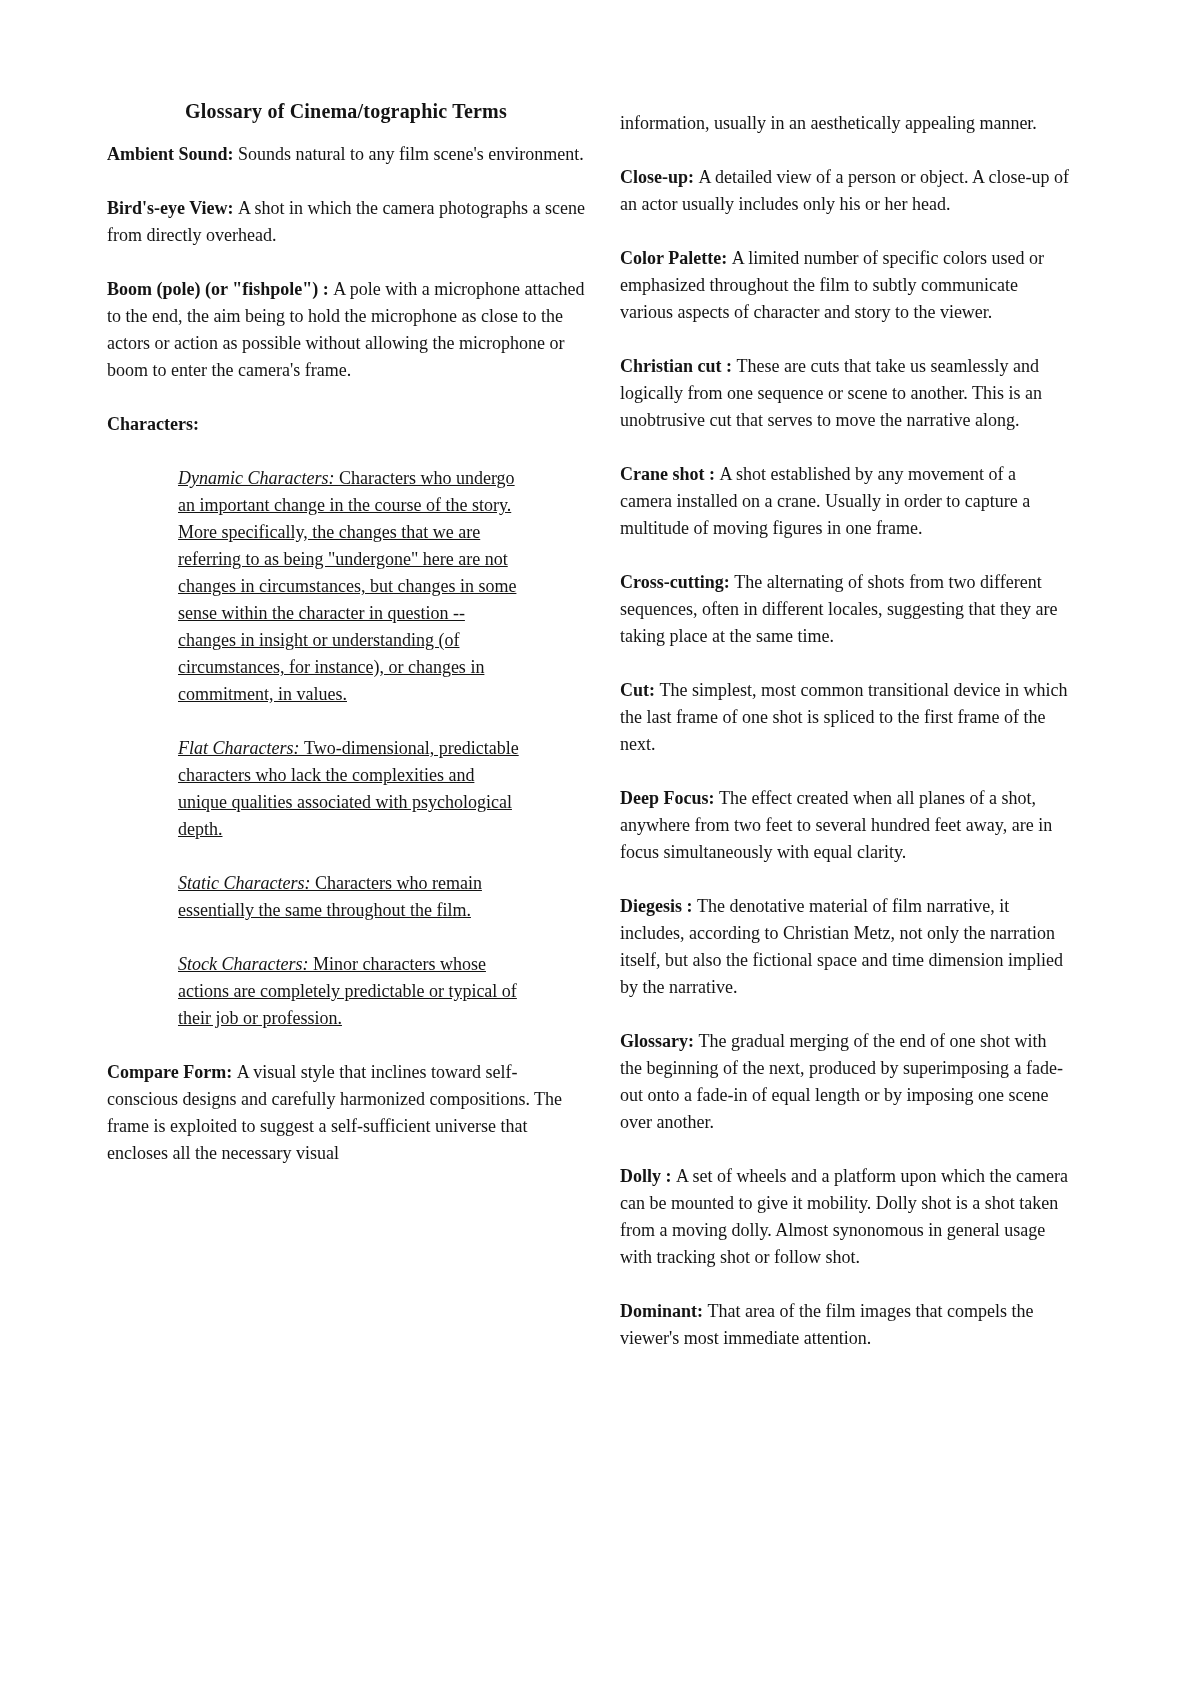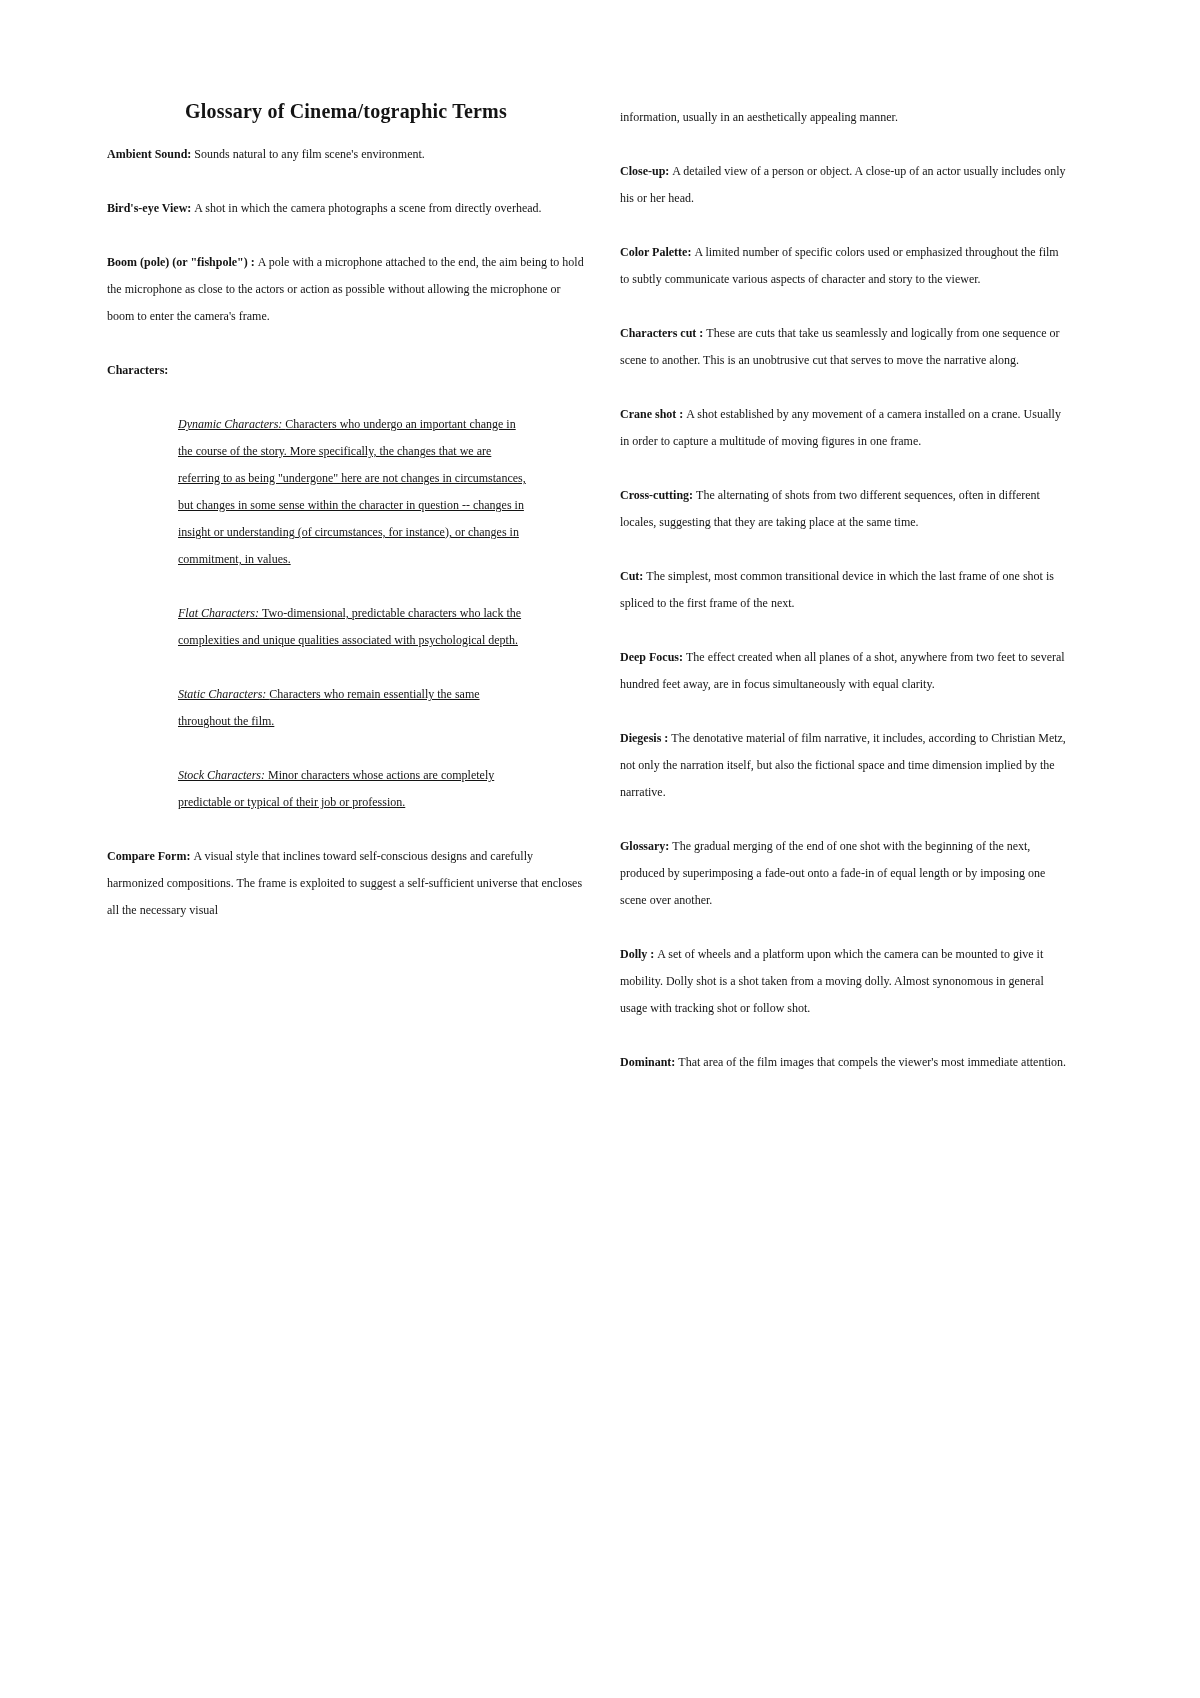--- a/index.html
+++ b/index.html
@@ -26,23 +26,23 @@
   .col-right { width: 450px; }
   .doc-title {
     text-align: center;
     font-weight: bold;
     font-size: 20px;
     line-height: 27px;
     margin: 0 0 16px 0;
     letter-spacing: 0.2px;
   }
   .entry {
-    font-size: 12px;
+    font-size: 18px;
     line-height: 27px;
-    margin: 6px 0 27px 0;
+    margin: 12px 0 27px 0;
   }
   .entry .term {
     font-weight: bold;
   }
   .entry.sub {
     margin-left: 71px;
     max-width: 348px;
     text-decoration: underline;
   }
   .entry.sub .term {
@@ -75,21 +75,21 @@
           <div class="entry sub"><span class="term">Static Characters: </span><span>Characters who remain essentially the same throughout the film.</span></div>
           <div class="entry sub"><span class="term">Stock Characters: </span><span>Minor characters whose actions are completely predictable or typical of their job or profession.</span></div>
           <div class="entry"><span class="term">Compare Form: </span><span>A visual style that inclines toward self-conscious designs and carefully harmonized compositions. The frame is exploited to suggest a self-sufficient universe that encloses all the necessary visual</span></div>
         </div>
     </div>
     <div class="col col-right">
       <div id="col-right-entries">
           <div class="entry"><span>information, usually in an aesthetically appealing manner.</span></div>
           <div class="entry"><span class="term">Close-up: </span><span>A detailed view of a person or object. A close-up of an actor usually includes only his or her head.</span></div>
           <div class="entry"><span class="term">Color Palette: </span><span>A limited number of specific colors used or emphasized throughout the film to subtly communicate various aspects of character and story to the viewer.</span></div>
-          <div class="entry"><span class="term">Characters cut : </span><span>These are cuts that take us seamlessly and logically from one sequence or scene to another. This is an unobtrusive cut that serves to move the narrative along.</span></div>
+          <div class="entry"><span class="term">Christian cut : </span><span>These are cuts that take us seamlessly and logically from one sequence or scene to another. This is an unobtrusive cut that serves to move the narrative along.</span></div>
           <div class="entry"><span class="term">Crane shot : </span><span>A shot established by any movement of a camera installed on a crane. Usually in order to capture a multitude of moving figures in one frame.</span></div>
           <div class="entry"><span class="term">Cross-cutting: </span><span>The alternating of shots from two different sequences, often in different locales, suggesting that they are taking place at the same time.</span></div>
           <div class="entry"><span class="term">Cut: </span><span>The simplest, most common transitional device in which the last frame of one shot is spliced to the first frame of the next.</span></div>
           <div class="entry"><span class="term">Deep Focus: </span><span>The effect created when all planes of a shot, anywhere from two feet to several hundred feet away, are in focus simultaneously with equal clarity.</span></div>
           <div class="entry"><span class="term">Diegesis : </span><span>The denotative material of film narrative, it includes, according to Christian Metz, not only the narration itself, but also the fictional space and time dimension implied by the narrative.</span></div>
           <div class="entry"><span class="term">Glossary: </span><span>The gradual merging of the end of one shot with the beginning of the next, produced by superimposing a fade-out onto a fade-in of equal length or by imposing one scene over another.</span></div>
           <div class="entry"><span class="term">Dolly : </span><span>A set of wheels and a platform upon which the camera can be mounted to give it mobility. Dolly shot is a shot taken from a moving dolly. Almost synonomous in general usage with tracking shot or follow shot.</span></div>
           <div class="entry"><span class="term">Dominant: </span><span>That area of the film images that compels the viewer's most immediate attention.</span></div>
         </div>
     </div>

